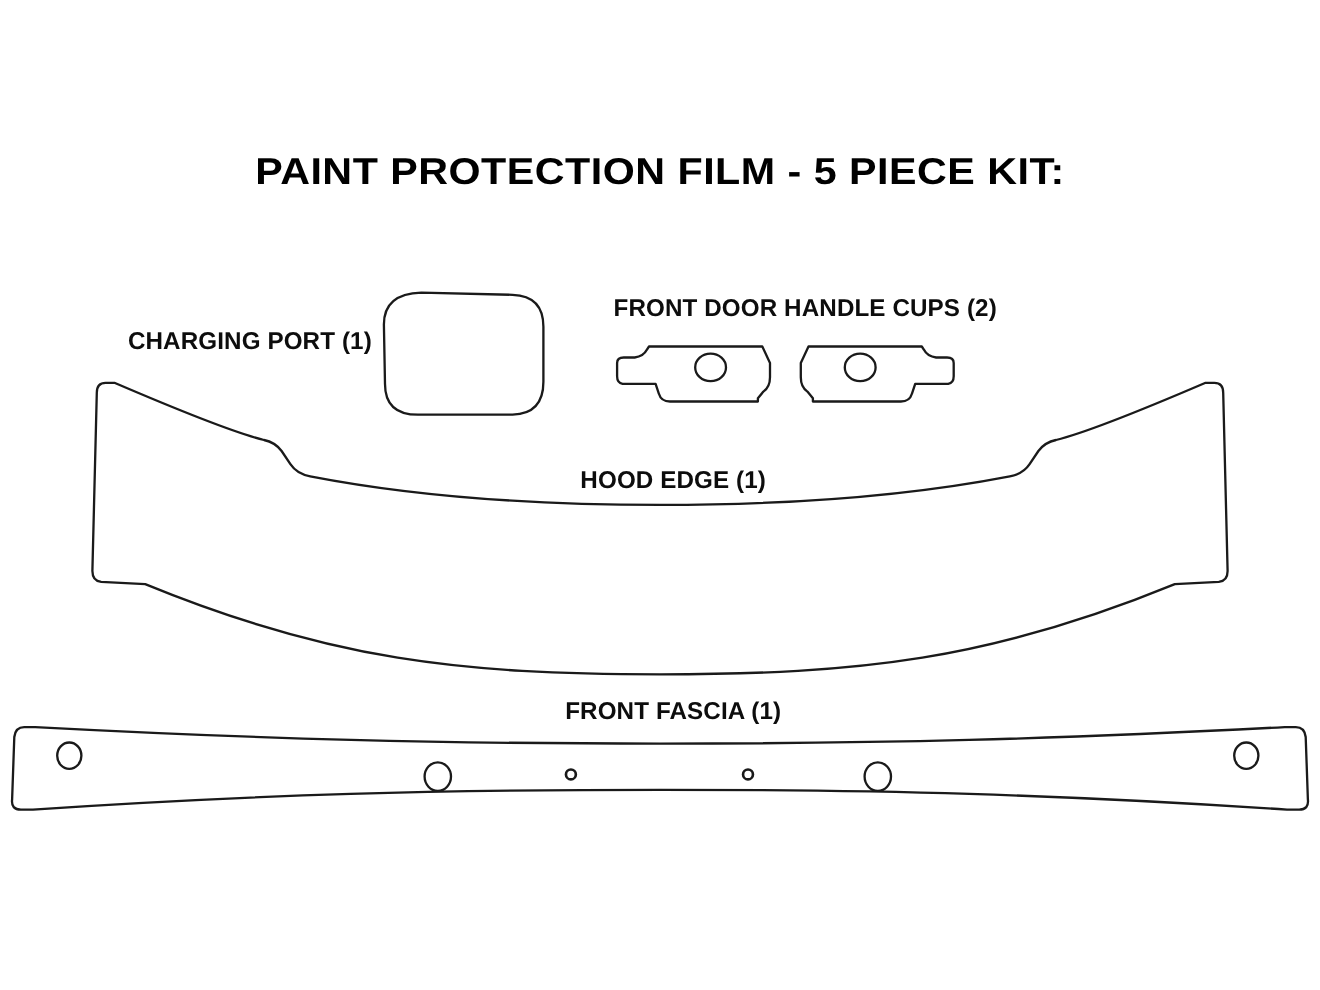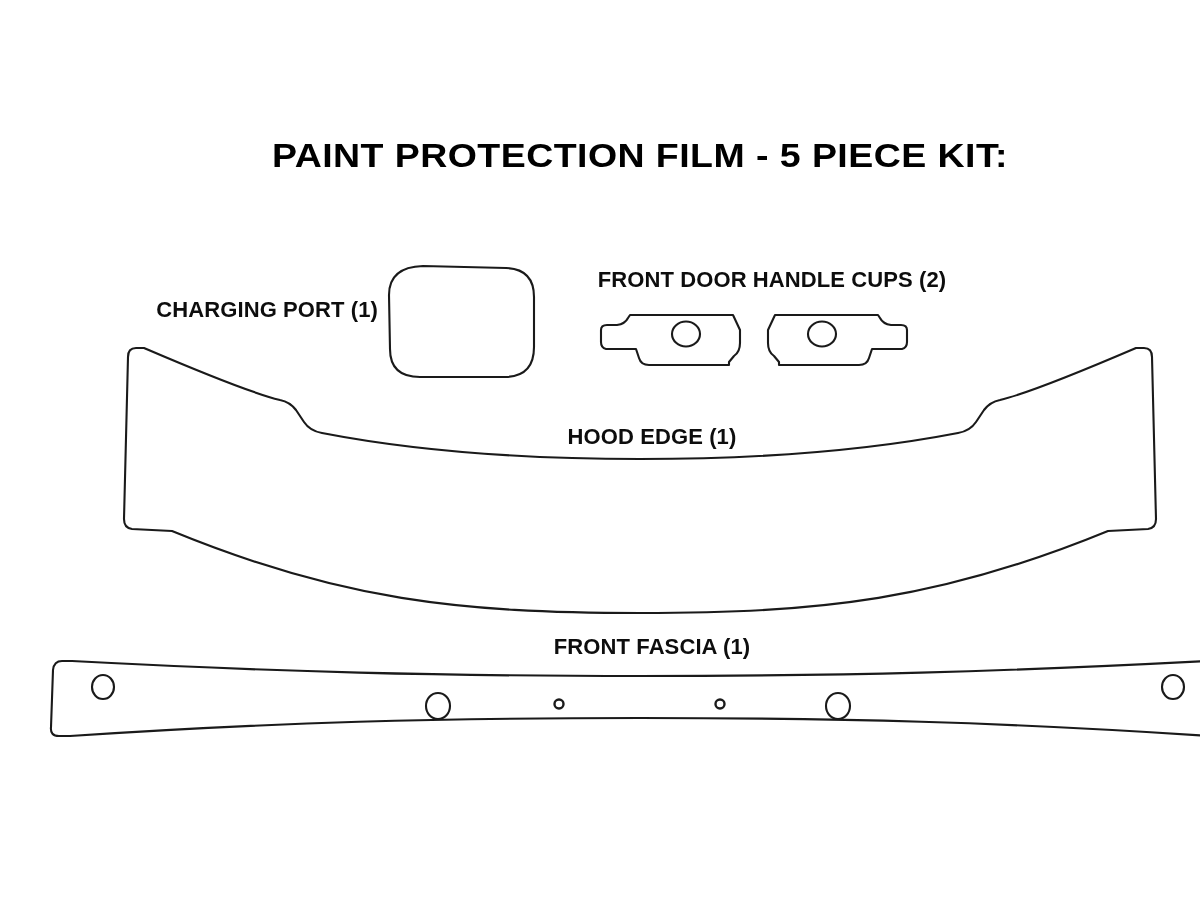--- a/index.html
+++ b/index.html
@@ -13,21 +13,20 @@
     height: 900px;
     font-family: "Liberation Sans", sans-serif;
     color: #000000;
     overflow: hidden;
     position: relative;
   }
   #diagram-root {
     position: relative;
     width: 1080px;
     height: 900px;
-    margin-left: 40px;
   }
   svg#kit-svg {
     position: absolute;
     left: 0;
     top: 0;
     width: 1200px;
     height: 900px;
     display: block;
   }
   .piece-outline {

